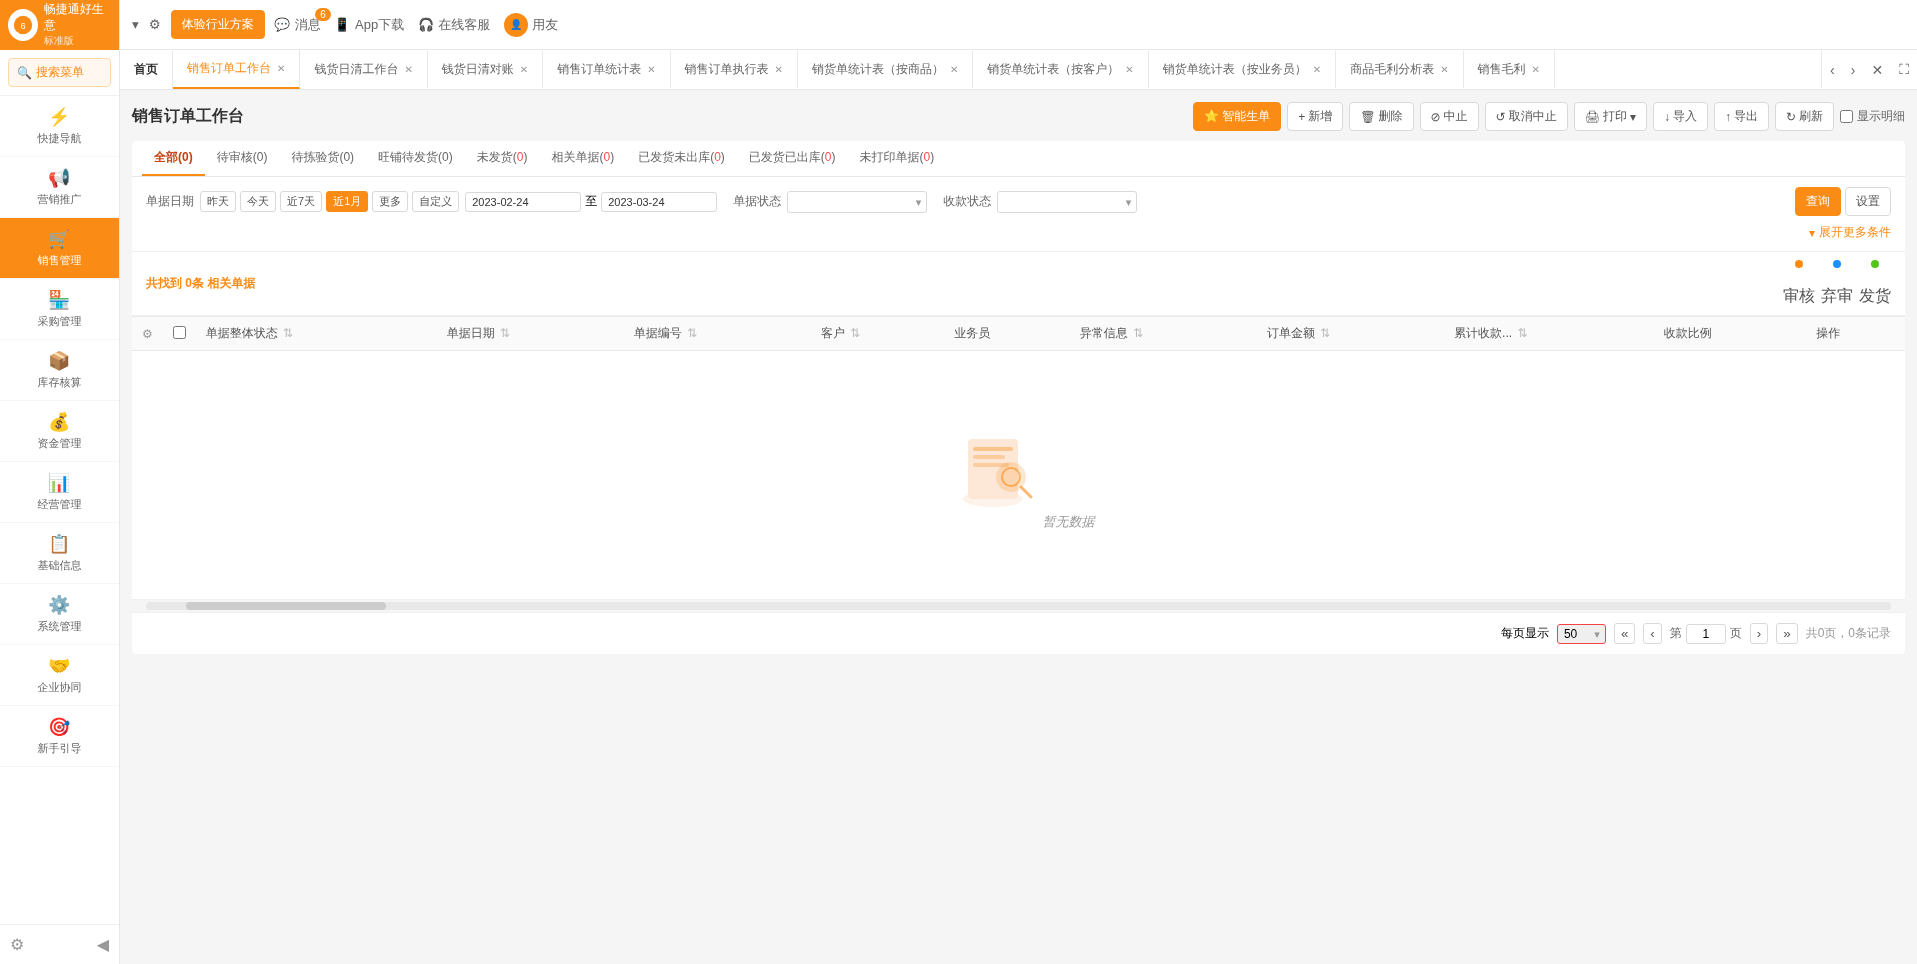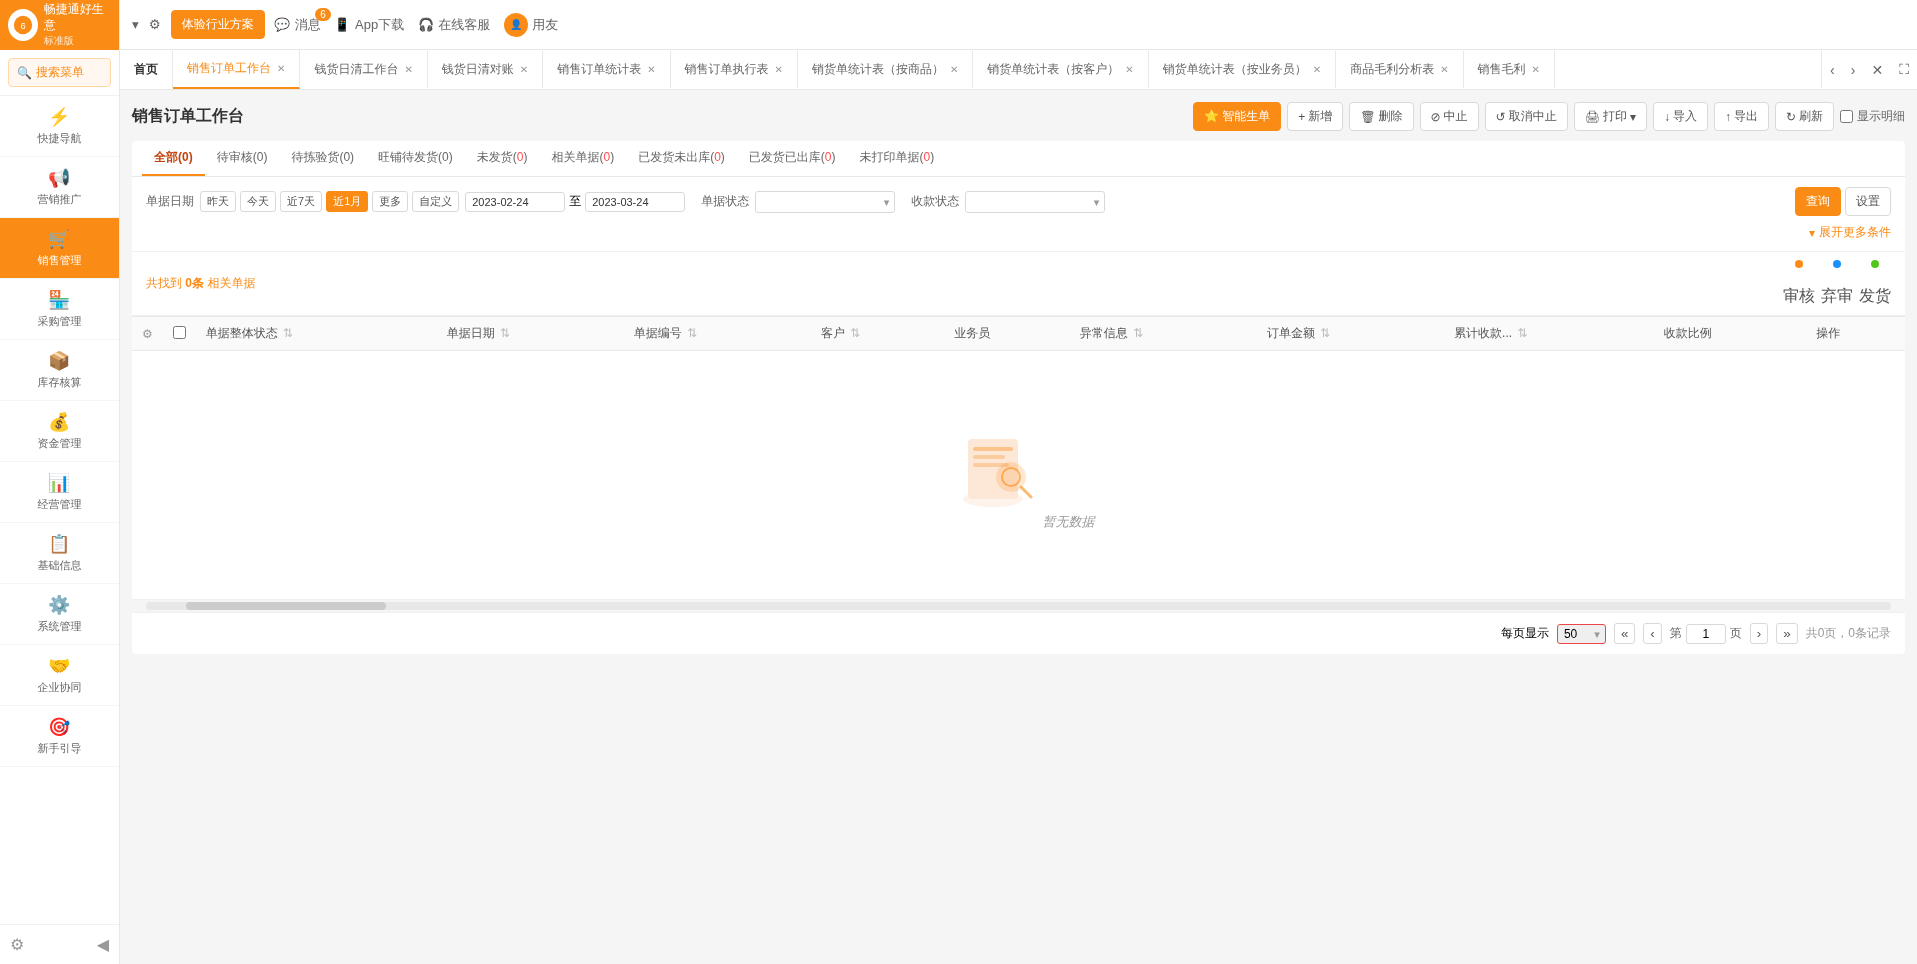--- a/index.html
+++ b/index.html
@@ -61,31 +61,31 @@
 
     
     .filter-area { background: #fff; padding: 10px 14px; border-bottom: 1px solid #f0f0f0; }
     .filter-row { display: flex; align-items: center; gap: 16px; flex-wrap: wrap; }
     .filter-item { display: flex; align-items: center; gap: 6px; }
     .filter-label { color: #666; font-size: 12px; white-space: nowrap; }
     .filter-date-range { display: flex; align-items: center; gap: 4px; }
     .date-quick-btns { display: flex; gap: 4px; }
     .date-quick-btn { padding: 2px 6px; border: 1px solid #d9d9d9; border-radius: 3px; background: #fff; cursor: pointer; font-size: 11px; color: #555; }
     .date-quick-btn.active { background: #fa8c16; color: #fff; border-color: #fa8c16; }
-    .date-input { border: 1px solid #d9d9d9; border-radius: 3px; padding: 3px 6px; font-size: 11px; color: #333; width: 100px; }
+    .date-input { border: 1px solid #d9d9d9; border-radius: 3px; padding: 3px 6px; font-size: 11px; color: #333; width: 116px; }
     .filter-select { border: 1px solid #d9d9d9; border-radius: 3px; padding: 3px 24px 3px 6px; font-size: 12px; color: #333; background: #fff; cursor: pointer; appearance: none; min-width: 140px; position: relative; }
     .select-wrapper { position: relative; display: inline-block; }
     .select-wrapper::after { content: '▾'; position: absolute; right: 6px; top: 50%; transform: translateY(-50%); color: #999; pointer-events: none; font-size: 11px; }
     .expand-btn { display: flex; align-items: center; gap: 4px; color: #fa8c16; cursor: pointer; font-size: 12px; margin-left: auto; }
 
     
     .table-area { background: #fff; border-radius: 0 0 4px 4px; }
     .table-meta { display: flex; align-items: center; justify-content: space-between; padding: 8px 14px; border-bottom: 1px solid #f0f0f0; }
     .table-count { font-size: 12px; color: #333; }
-    .table-count span { color: #fa8c16; font-weight: normal; }
+    .table-count span { color: #fa8c16; font-weight: bold; }
     .table-actions { display: flex; gap: 6px; }
     .table-action-btn { display: flex; align-items: center; gap: 18px; color: #555; font-size: 16px; cursor: pointer; flex-direction: column; }
     .dot { width: 8px; height: 8px; border-radius: 50%; display: inline-block; }
     .dot-orange { background: #fa8c16; }
     .dot-blue { background: #1890ff; }
     .dot-green { background: #52c41a; }
     
     
     .data-table { width: 100%; border-collapse: collapse; font-size: 12px; }
     .data-table th { background: #fafafa; border-bottom: 1px solid #e8e8e8; border-top: 1px solid #e8e8e8; padding: 8px 10px; color: #555; font-weight: normal; text-align: left; white-space: nowrap; }

